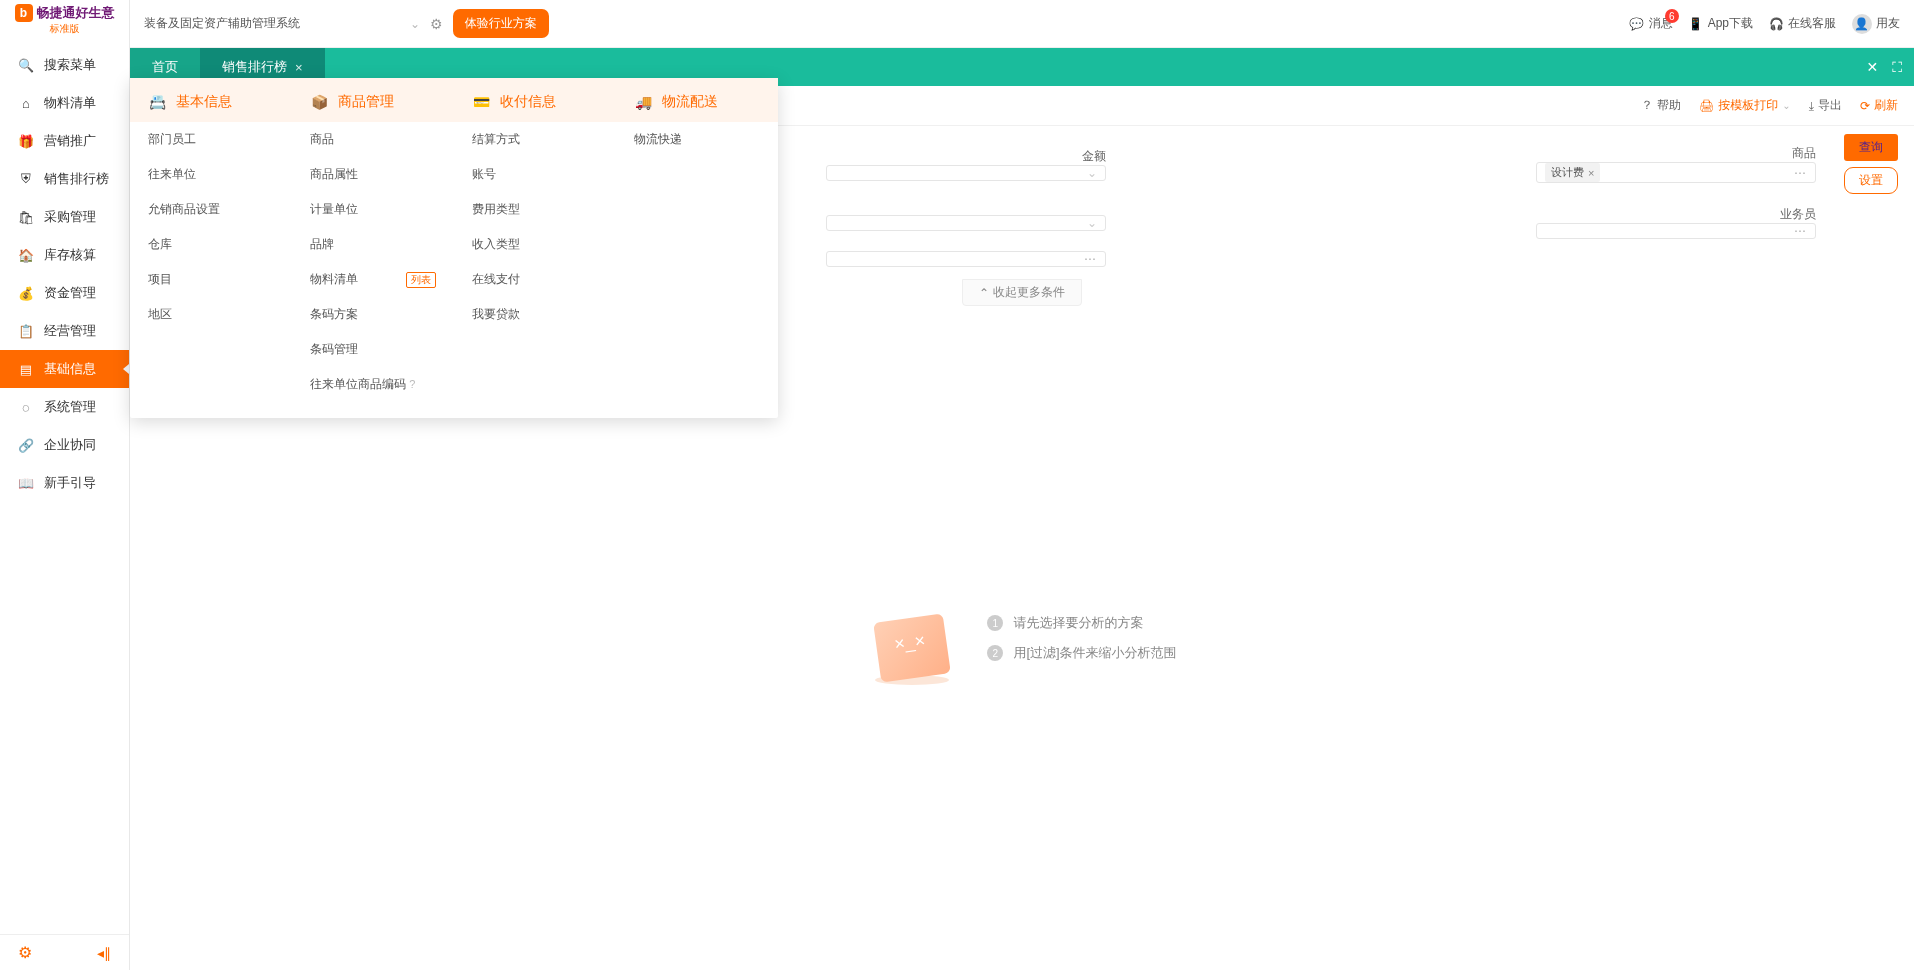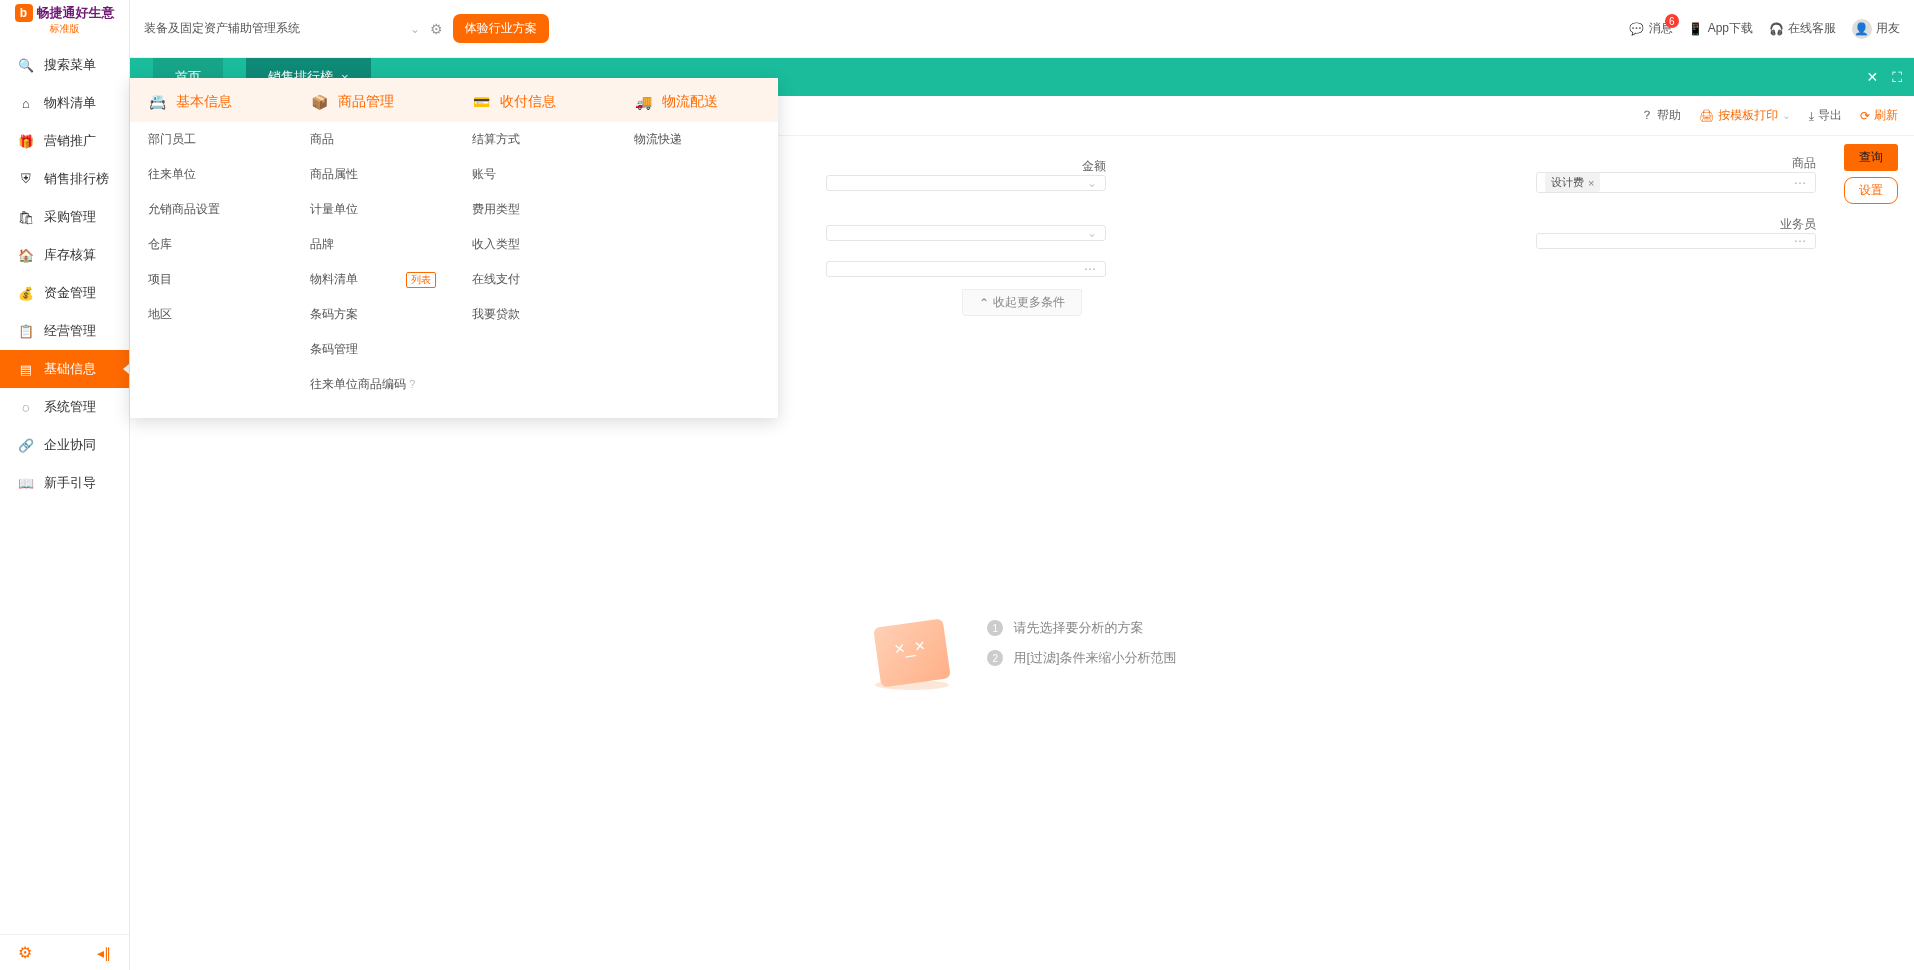--- a/index.html
+++ b/index.html
@@ -17,33 +17,33 @@
 .nav-item { display: flex; align-items: center; gap: 10px; padding: 10px 18px; font-size: 13px; color: #333; cursor: pointer; position: relative; }
 .nav-item.active { background: #ff6a00; color: #fff; }
 .nav-item.active .arrow-tab { position: absolute; right: 0; width: 0; height: 0; border-top: 5px solid transparent; border-bottom: 5px solid transparent; border-right: 6px solid #f5f5f5; }
 .nav-icon { width: 16px; height: 16px; display: inline-flex; align-items: center; justify-content: center; }
 .sidebar-footer { display: flex; align-items: center; justify-content: space-between; padding: 8px 18px; border-top: 1px solid #eee; }
 .gear { color: #ff6a00; font-size: 16px; cursor: pointer; }
 .collapse { color: #ff6a00; font-size: 14px; cursor: pointer; }
 
 
 .main { flex: 1; display: flex; flex-direction: column; background: #fff; min-width: 0; }
-.topbar { height: 58px; display: flex; align-items: center; padding: 0 14px; border-bottom: 1px solid #eee; gap: 10px; }
+.topbar { height: 48px; display: flex; align-items: center; padding: 0 14px; border-bottom: 1px solid #eee; gap: 10px; }
 .sys-select { font-size: 12px; color: #555; display: flex; align-items: center; gap: 110px; cursor: pointer; }
 .chev { color: #bbb; font-size: 12px; }
 .top-gear { color: #999; font-size: 14px; cursor: pointer; }
 .plan-btn { background: #ff6a00; color: #fff; border: none; border-radius: 7px; padding: 6px 12px; font-size: 12px; cursor: pointer; }
 .top-right { margin-left: auto; display: flex; align-items: center; gap: 16px; font-size: 12px; color: #555; }
 .top-action { display: flex; align-items: center; gap: 4px; cursor: pointer; position: relative; }
 .badge { position: absolute; top: -6px; right: -6px; background: #ff3b30; color: #fff; border-radius: 8px; font-size: 10px; min-width: 14px; height: 14px; display: flex; align-items: center; justify-content: center; padding: 0 3px; }
 .avatar { width: 20px; height: 20px; border-radius: 50%; background: #ddd; display:flex; align-items:center; justify-content:center; color:#888; font-size:12px; }
 
 
 .tabs { height: 38px; background: #1abc9c; display: flex; align-items: stretch; position: relative; }
-.tab { display: flex; align-items: center; padding: 0 22px; color: #fff; font-size: 13px; cursor: pointer; gap: 8px; margin-left: 23px; }
+.tab { display: flex; align-items: center; padding: 0 22px; color: #fff; font-size: 13px; cursor: pointer; gap: 8px; }
 .tab.home { background: #17a589; }
 .tab.active { background: #0f8a77; }
 .tab-close { font-size: 13px; cursor: pointer; opacity: 0.85; }
 .tabs-right { margin-left: auto; display: flex; align-items: center; gap: 14px; padding: 0 12px; color: #fff; }
 .tabs-right span { cursor: pointer; font-size: 14px; }
 
 
 .toolbar { height: 40px; display: flex; align-items: center; justify-content: flex-end; padding: 0 16px; gap: 18px; font-size: 12px; color: #666; border-bottom: 1px solid #f0f0f0; }
 .tool-item { display: flex; align-items: center; gap: 4px; cursor: pointer; }
 .tool-item.orange { color: #ff6a00; }
@@ -53,21 +53,21 @@
 .filter-wrap { padding: 8px 16px 0; position: relative; }
 .filter-row { display: flex; align-items: center; gap: 20px; margin-bottom: 12px; }
 .filter-field { display: flex; align-items: flex-end; font-size: 12px; color: #666; flex-direction: column; }
 .filter-label { min-width: 40px; text-align: right; }
 .filter-input { flex: 1; min-width: 280px; height: 28px; border: 1px solid #e5e5e5; border-radius: 3px; display: flex; align-items: center; padding: 0 8px; position: relative; background:#fff; }
 .filter-input .chev { margin-left: auto; color:#ccc; }
 .filter-input .ellipsis { margin-left: auto; color: #aaa; letter-spacing: 1px; cursor:pointer; }
 .tag { background: #f2f2f2; border-radius: 2px; padding: 2px 6px; font-size: 11px; color: #555; display: inline-flex; align-items: center; gap: 4px; }
 .tag-x { cursor: pointer; color: #888; }
 .btn-col { display: flex; flex-direction: column; gap: 6px; margin-left: 8px; }
-.btn-primary { background: #ff6a00; color: #0f172a; border: none; border-radius: 3px; padding: 5px 14px; font-size: 12px; cursor: pointer; }
+.btn-primary { background: #ff6a00; color: #4c1d95; border: none; border-radius: 3px; padding: 5px 14px; font-size: 12px; cursor: pointer; }
 .btn-outline { background: #fff; color: #ff6a00; border: 1px solid #ff6a00; border-radius: 9px; padding: 4px 14px; font-size: 12px; cursor: pointer; }
 .collapse-bar { text-align: center; font-size: 12px; color: #888; padding: 4px 0; cursor: pointer; background: #fafafa; border: 1px solid #eee; border-radius: 0 0 4px 4px; width: 120px; margin: 0 auto; display:flex; align-items:center; justify-content:center; gap:4px; }
 
 
 .empty { flex: 1; display: flex; align-items: center; justify-content: center; gap: 30px; color: #888; font-size: 13px; }
 .empty-img { width: 90px; height: 90px; position: relative; }
 .empty-box { width: 70px; height: 60px; background: linear-gradient(135deg,#ffd0b5,#ffb088); border-radius: 6px; position: absolute; bottom: 5px; left: 10px; transform: rotate(-8deg); }
 .empty-face { position: absolute; top: 14px; left: 18px; font-size: 18px; color: #fff; }
 .empty-shadow { position:absolute; bottom:-2px; left:8px; width:74px; height:10px; background:#fce6d8; border-radius:50%; }
 .empty-steps { display: flex; flex-direction: column; gap: 12px; }

